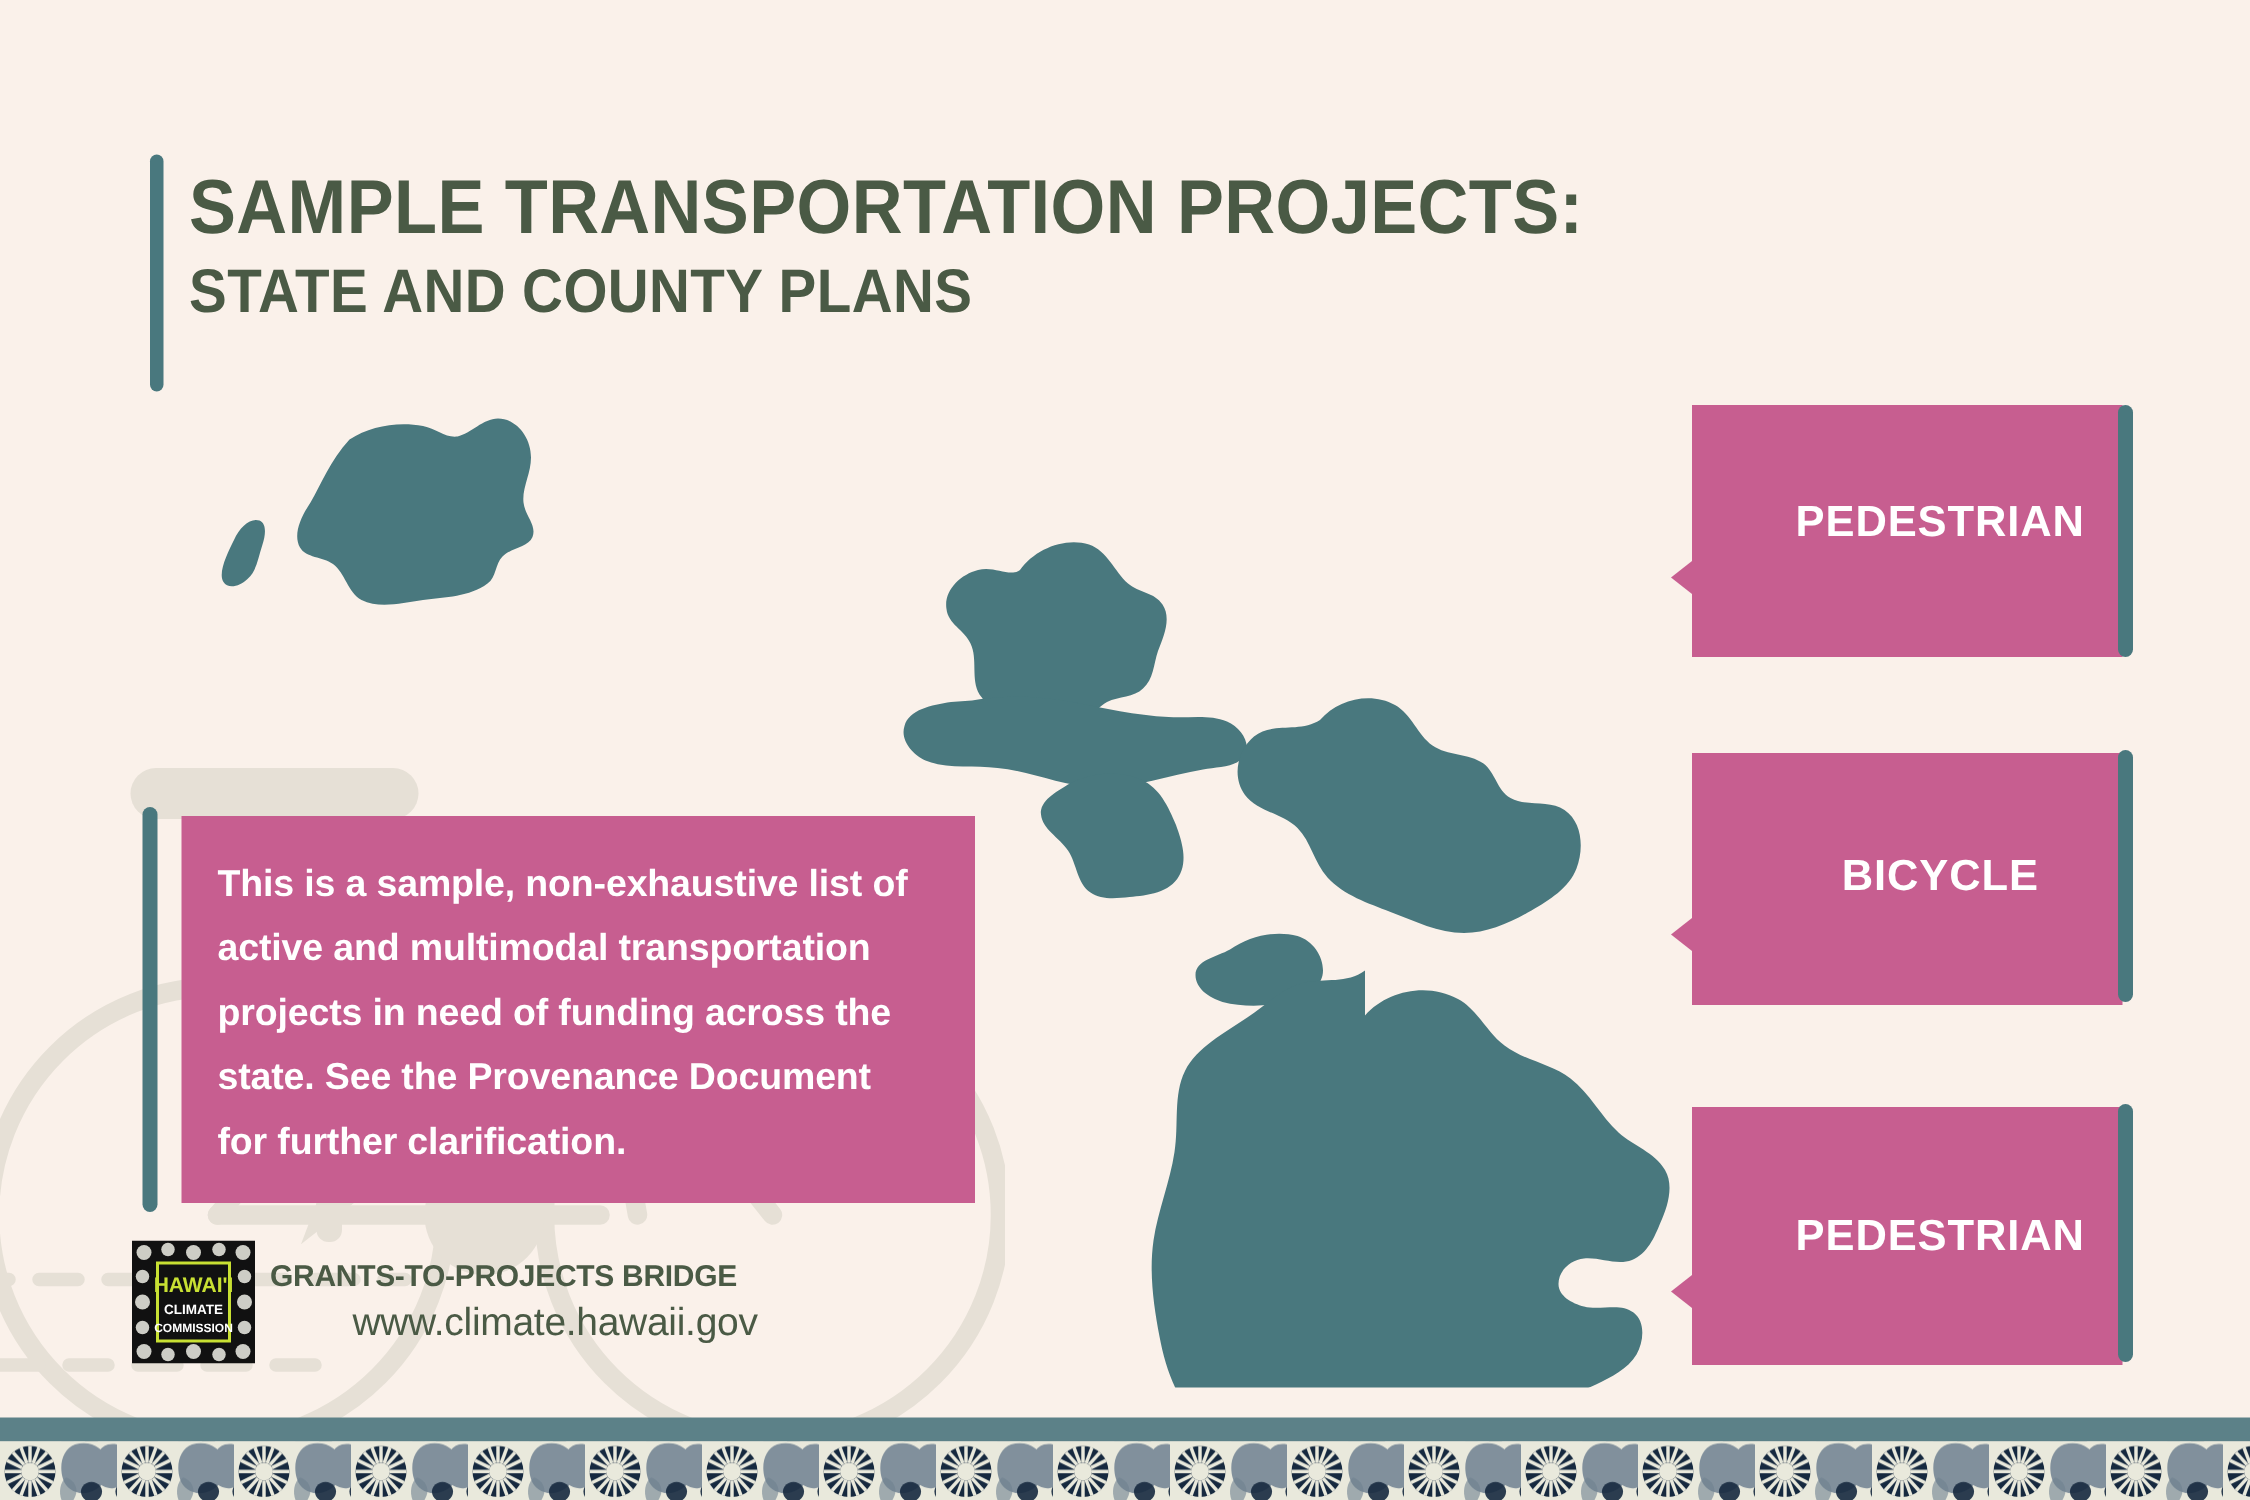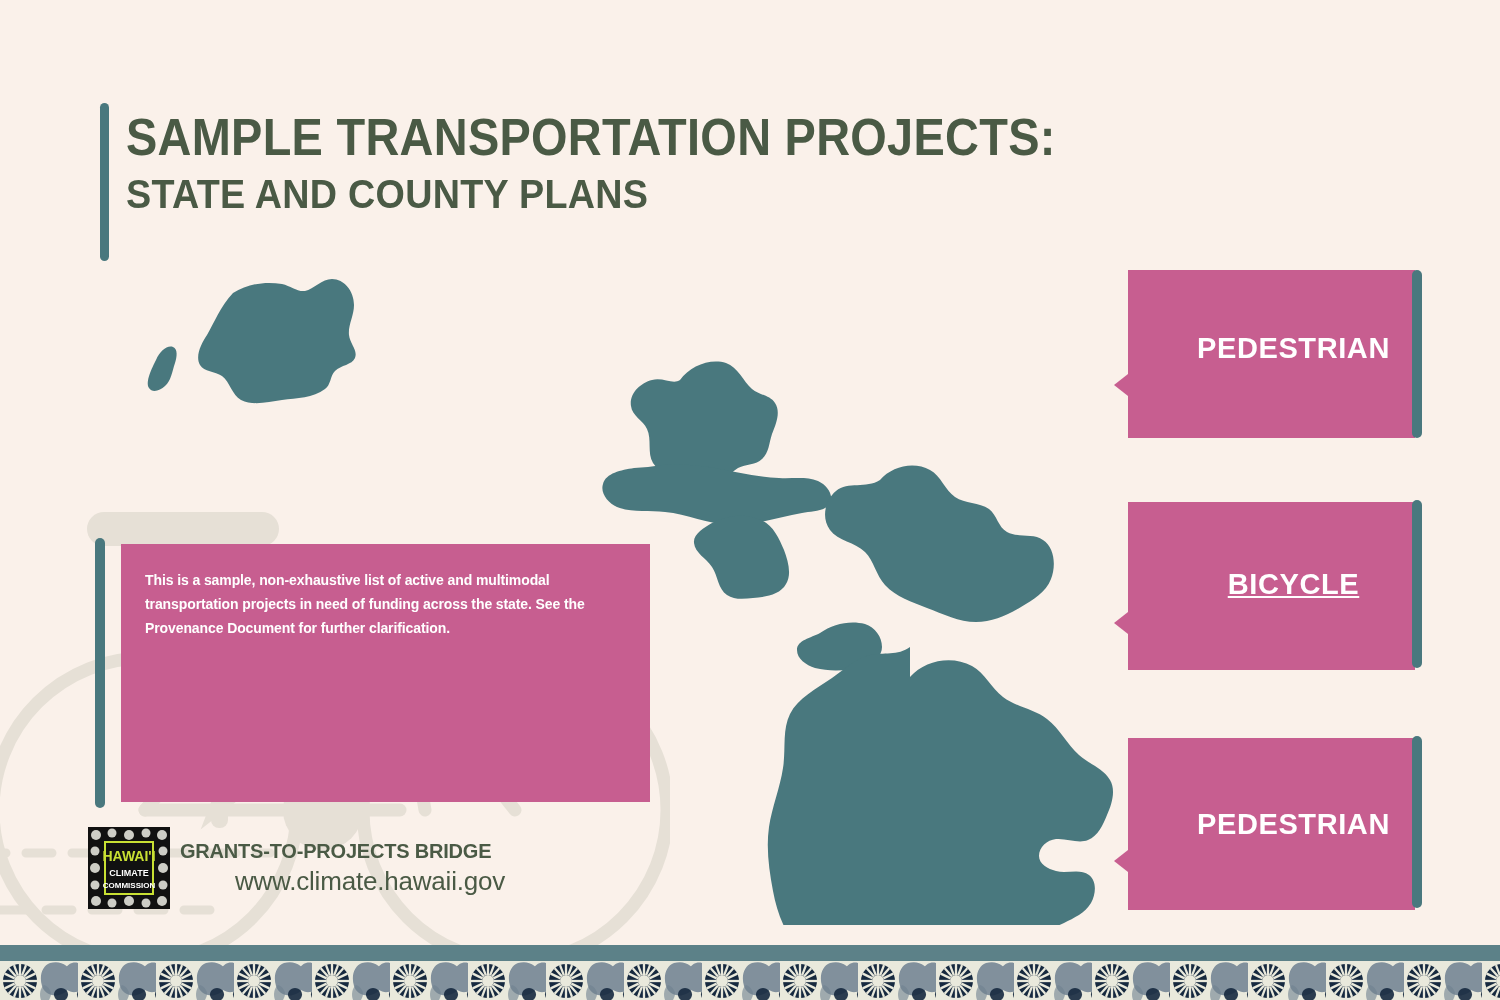--- a/index.html
+++ b/index.html
@@ -83,21 +83,21 @@
     left: 121px;
     top: 544px;
     width: 529px;
     height: 258px;
     background: #c75e90;
     padding: 24px 30px 10px 24px;
   }
 
   .info-text {
     color: #ffffff;
-    font-size: 14px;
+    font-size: 25px;
     font-weight: bold;
     line-height: 1.72;
     letter-spacing: -0.1px;
   }
 
   .info-bar {
     position: absolute;
     left: 95px;
     top: 538px;
     width: 10px;
@@ -142,21 +142,21 @@
     background: #49787e;
     border-radius: 5px;
   }
 
   #cat-pedestrian { left: 1128px; top: 270px; }
   #cat-pedestrian .cat-label { top: 62px; }
   #cat-pedestrian .tail { top: 104px; }
   #bar-pedestrian { left: 1412px; top: 270px; height: 168px; }
 
   #cat-bicycle { left: 1128px; top: 502px; }
-  #cat-bicycle .cat-label { top: 66px; text-decoration: underline; }
+  #cat-bicycle .cat-label { top: 66px; }
   #cat-bicycle .tail { top: 110px; }
   #bar-bicycle { left: 1412px; top: 500px; height: 168px; }
 
   #cat-multimodal { left: 1128px; top: 738px; height: 172px; }
   #cat-multimodal .cat-label { top: 70px; }
   #cat-multimodal .tail { top: 112px; }
   #bar-multimodal { left: 1412px; top: 736px; height: 172px; }
 
   
   .logo {

